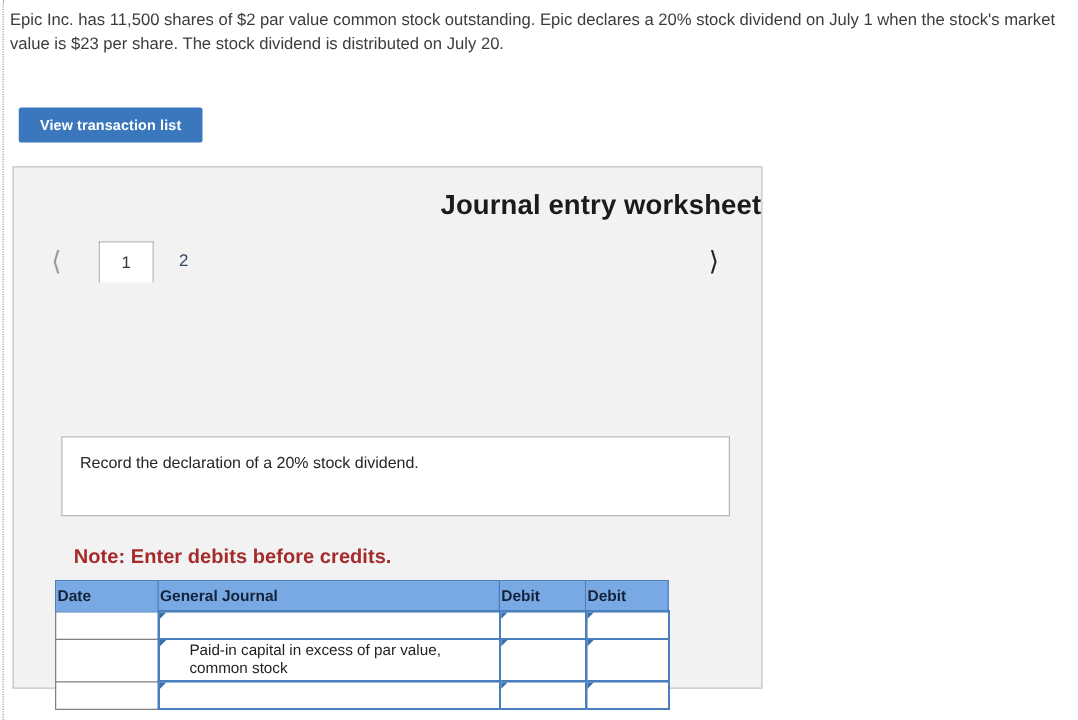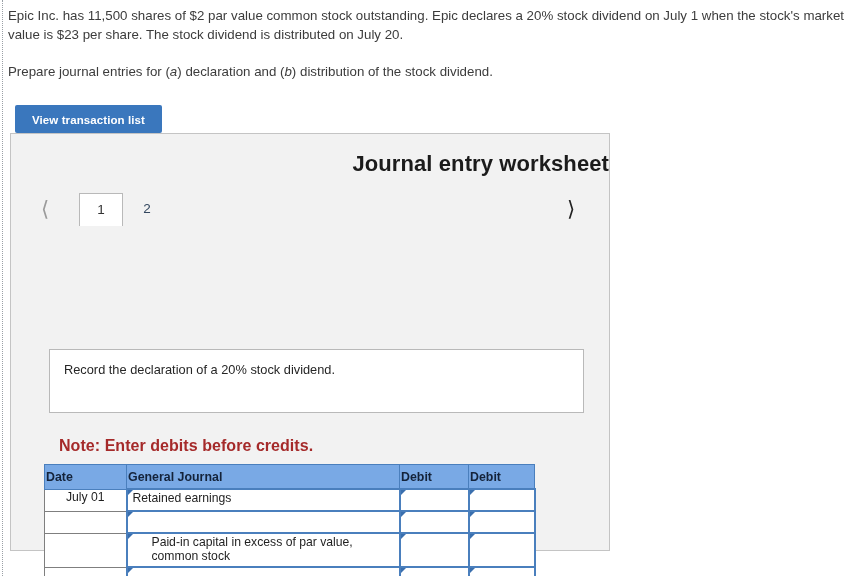--- a/index.html
+++ b/index.html
@@ -231,21 +231,20 @@
 <body>
 
 <div class="edge-rule"></div>
 
 <div class="page">
 
   
   <div class="problem">
     <p>Epic Inc. has 11,500 shares of $2 par value common stock outstanding. Epic declares a 20% stock dividend on July 1 when the stock's market value is $23 per share. The stock dividend is distributed on July 20.</p>
     <div class="gap"></div>
-    <p><span>Prepare journal entries for (</span><em>a</em><span>) declaration and (</span><em>b</em><span>) distribution of the stock dividend.</span></p>
   </div>
 
   
   <button class="btn btn-view-transaction">View transaction list</button>
 
   
   <div class="panel">
 
     <div class="panel-title">Journal entry worksheet</div>
 
@@ -270,67 +269,52 @@
       <thead>
         <tr>
           <th>Date</th>
           <th>General Journal</th>
           <th>Debit</th>
           <th>Debit</th>
         </tr>
       </thead>
       <tbody>
         <tr>
-          <td class="date-cell">July 01</td>
-          <td class="icell">
-              <span class="nub"></span>
-              <span class="txt">Retained earnings</span>
+          <td class="date-cell"></td>
+          <td class="icell">
+              <span class="nub"></span>
+            </td>
+          <td class="icell">
+              <span class="nub"></span>
+              <span class="txt"></span>
+            </td>
+          <td class="icell">
+              <span class="nub"></span>
+              <span class="txt"></span>
+            </td>
+        </tr>
+        <tr class="row-tall">
+          <td class="date-cell"></td>
+          <td class="icell">
+              <span class="nub"></span>
+              <span class="txt">Paid-in capital in excess of par value, common stock</span>
             </td>
           <td class="icell">
               <span class="nub"></span>
               <span class="txt"></span>
             </td>
           <td class="icell">
               <span class="nub"></span>
               <span class="txt"></span>
             </td>
         </tr>
         <tr>
           <td class="date-cell"></td>
           <td class="icell">
               <span class="nub"></span>
-            </td>
-          <td class="icell">
-              <span class="nub"></span>
-              <span class="txt"></span>
-            </td>
-          <td class="icell">
-              <span class="nub"></span>
-              <span class="txt"></span>
-            </td>
-        </tr>
-        <tr class="row-tall">
-          <td class="date-cell"></td>
-          <td class="icell">
-              <span class="nub"></span>
-              <span class="txt">Paid-in capital in excess of par value, common stock</span>
-            </td>
-          <td class="icell">
-              <span class="nub"></span>
-              <span class="txt"></span>
-            </td>
-          <td class="icell">
-              <span class="nub"></span>
-              <span class="txt"></span>
-            </td>
-        </tr>
-        <tr>
-          <td class="date-cell"></td>
-          <td class="icell">
-              <span class="nub"></span>
               <span class="txt"></span>
             </td>
           <td class="icell">
               <span class="nub"></span>
               <span class="txt"></span>
             </td>
           <td class="icell">
               <span class="nub"></span>
               <span class="txt"></span>
             </td>

